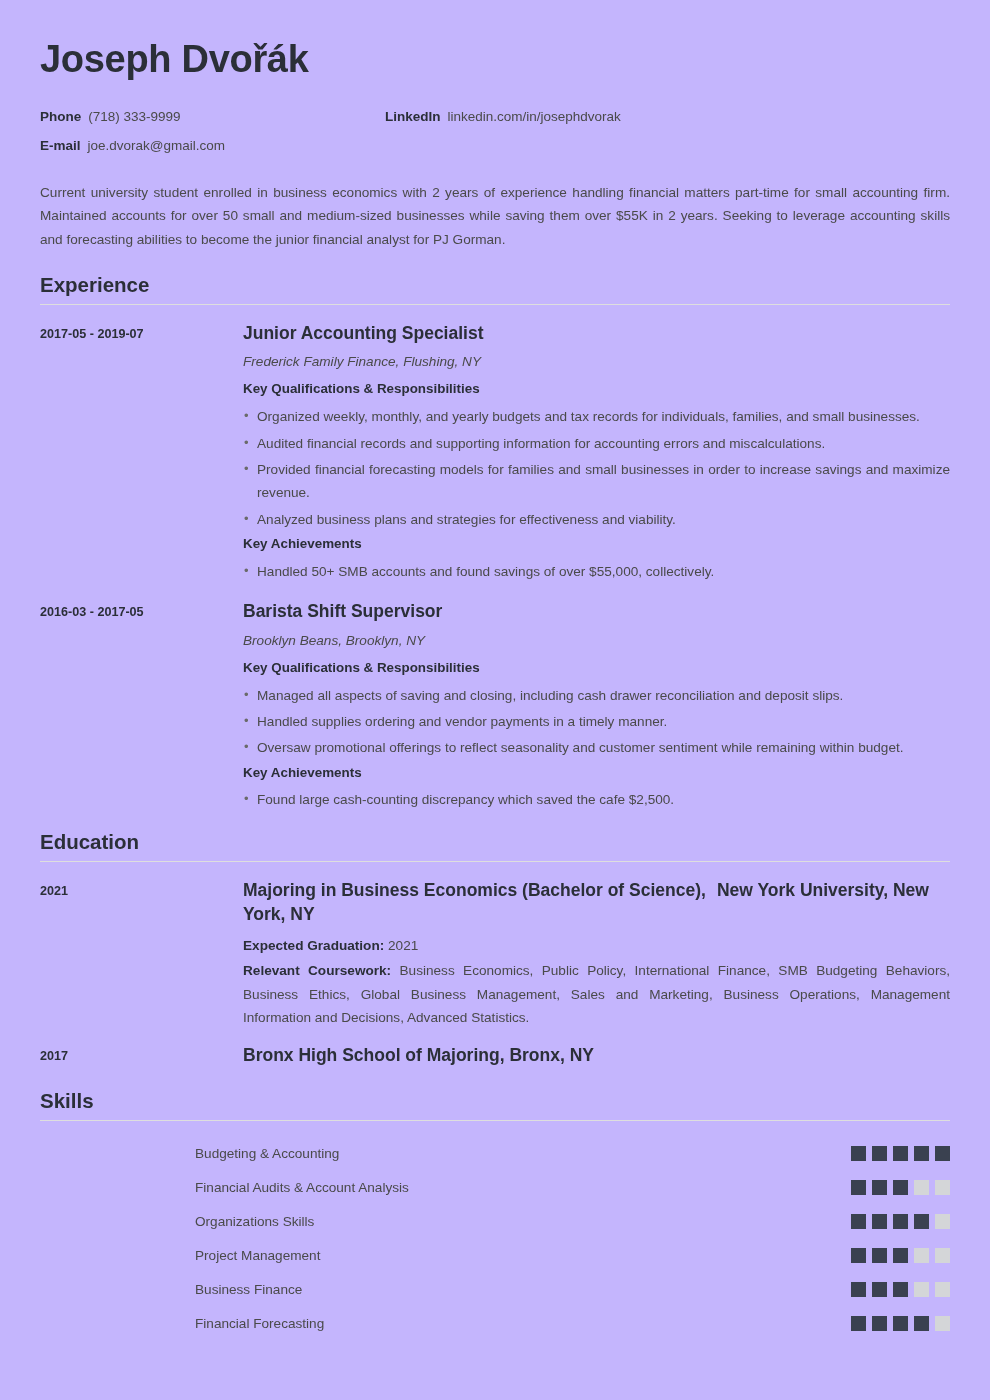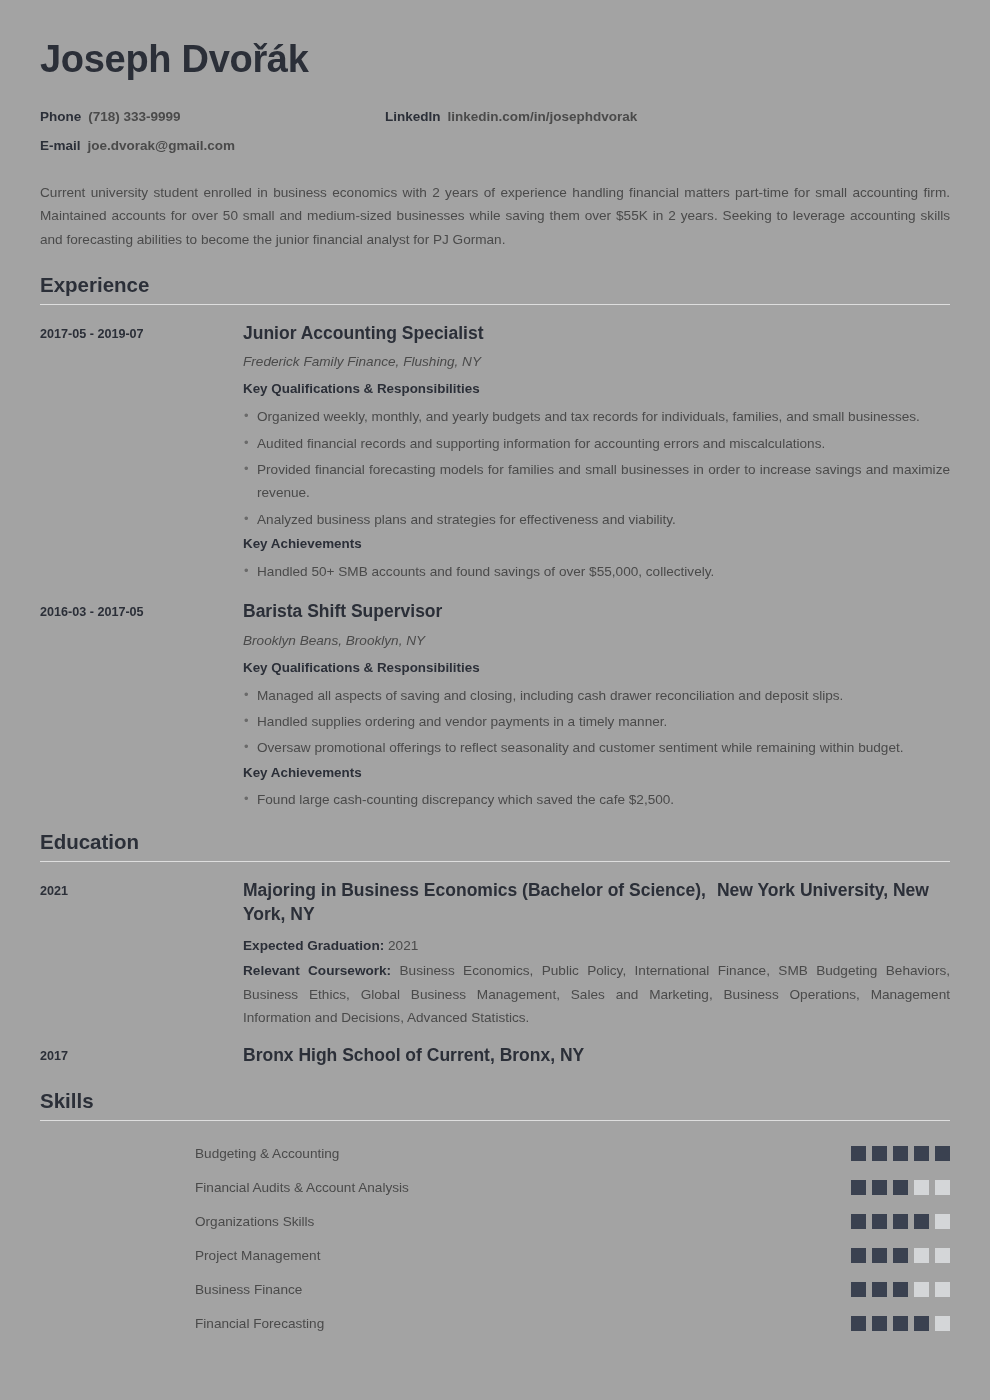--- a/index.html
+++ b/index.html
@@ -11,21 +11,21 @@
 
   body {
     font-family: "Liberation Sans", sans-serif;
     color: #3c3c3c;
     -webkit-font-smoothing: antialiased;
   }
 
   .page {
     width: 990px;
     min-height: 1400px;
-    background: #a3a3a3;
+    background: #c4b5fd;
     padding: 38px 40px 40px 40px;
     position: relative;
   }
 
   
   .name {
     font-size: 38px;
     font-weight: bold;
     color: #2b2f38;
     letter-spacing: -0.3px;
@@ -49,21 +49,21 @@
     font-size: 13.5px;
     line-height: 1.3;
   }
   .contact-cell.col1 { width: 345px; flex: none; }
   .contact-label {
     font-weight: bold;
     color: #2b2f38;
     margin-right: 7px;
     white-space: nowrap;
   }
-  .contact-value { color: #4a4a4a; font-weight: bold; }
+  .contact-value { color: #4a4a4a; }
 
   
   .summary {
     font-size: 13.6px;
     line-height: 1.72;
     color: #4a4a4a;
     text-align: justify;
     margin-bottom: 22px;
   }
 
@@ -273,21 +273,21 @@
         <div class="detail-line">
           <span class="lbl">Relevant Coursework:</span>
           <span>Business Economics, Public Policy, International Finance, SMB Budgeting Behaviors, Business Ethics, Global Business Management, Sales and Marketing, Business Operations, Management Information and Decisions, Advanced Statistics.</span>
         </div>
       </div>
     </div>
 
     <div class="entry">
       <div class="entry-date">2017</div>
       <div class="entry-body">
-        <div class="entry-title">Bronx High School of Current, Bronx, NY</div>
+        <div class="entry-title">Bronx High School of Majoring, Bronx, NY</div>
       </div>
     </div>
   </div>
 
   <div class="section">
     <div class="section-title">Skills</div>
     <div class="section-rule"></div>
     <div id="skills-list">
         <div class="skill-row">
           <div class="skill-spacer"></div>

